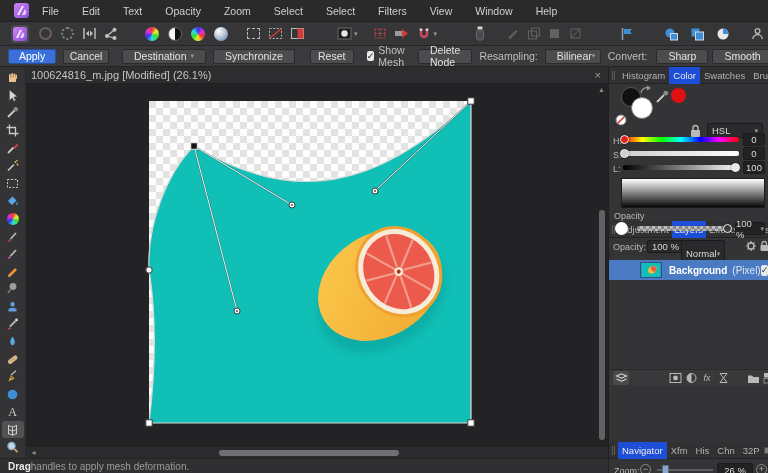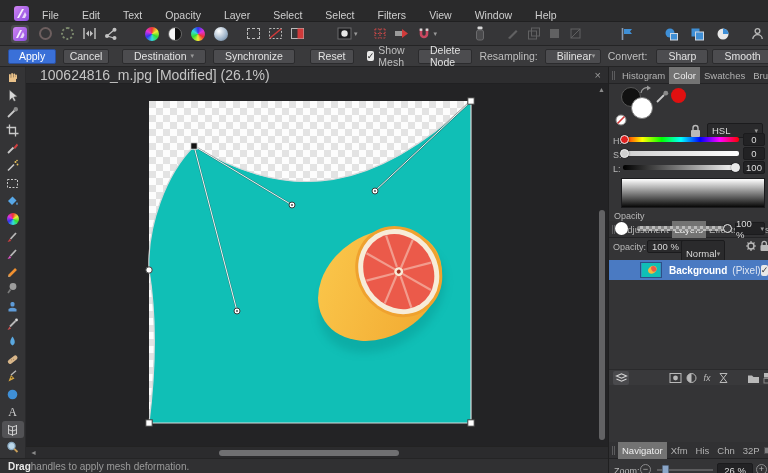--- a/index.html
+++ b/index.html
@@ -1,20 +1,20 @@
 <!DOCTYPE html>
 <html><head>
 <meta charset="utf-8">
 <style>
   *{box-sizing:border-box;margin:0;padding:0}
   body{background:#1a1a1a}
   .win{position:relative;width:768px;height:473px;background:#343436;font-family:"Liberation Sans",sans-serif;
        font-size:10.5px;color:#c9c9c9;overflow:hidden}
   
-  .menubar{position:absolute;left:0;top:0;width:768px;height:22px;background:#2a2a2b;display:flex;align-items:flex-end;border-bottom:1px solid #202021}
+  .menubar{position:absolute;left:0;top:0;width:768px;height:22px;background:#2a2a2b;display:flex;align-items:center;border-bottom:1px solid #202021}
   .applogo{width:15px;height:15px;border-radius:3px;margin-left:14px;background:linear-gradient(135deg,#d084f2,#8b4de0);position:relative;overflow:hidden;flex:0 0 auto}
   .applogo svg{position:absolute;left:0;top:0}
   .menuitem{padding:0 10px;color:#cfcfcf;margin-left:3px}
   
   .toolbar{position:absolute;left:0;top:22px;width:768px;height:24px;background:#363638;border-bottom:1px solid #242425;display:flex;align-items:center}
   .ti{width:18px;height:18px;border-radius:3px;display:flex;align-items:center;justify-content:center;flex:0 0 auto}
   .ti.sel{background:#4a4a4d}
   .circ{border-radius:50%}
   .rainbow{width:14px;height:14px;border-radius:50%;background:conic-gradient(#e33,#ee3,#3d3,#3dd,#33e,#d3d,#e33)}
   .halfbw{width:14px;height:14px;border-radius:50%;background:linear-gradient(90deg,#f5f5f5 50%,#111 50%);border:1px solid #666}
@@ -24,21 +24,21 @@
   .dim{opacity:.32}
   
   .ctxbar{position:absolute;left:0;top:46px;width:768px;height:21px;background:#3a3a3c;border-bottom:1px solid #242425;display:flex;align-items:center;padding:0 8px;gap:7px}
   .cbtn{height:15px;display:inline-flex;align-items:center;padding:0 11px;background:#4c4c4f;border:1px solid #2b2b2d;border-radius:2px;color:#e2e2e2}
   .cbtn.blue{background:#3a70d8;border-color:#2a4f9e;color:#fff}
   .clabel{color:#bfbfbf}
   .chk{width:10px;height:10px;background:#e9e9e9;border-radius:2px;color:#222;font-size:9px;line-height:10px;text-align:center;margin-right:4px}
   .cgroup{display:flex;align-items:center}
   
   .tabbar{position:absolute;left:26px;top:67px;width:582px;height:17px;background:#2d2d2f;border-bottom:1px solid #202022;display:flex;align-items:center;color:#c4c4c4}
-  .tabttl{margin-left:14px;font-size:14px}
+  .tabttl{margin-left:5px;font-size:11px}
   .tabclose{margin-left:auto;margin-right:7px;color:#9a9a9a;font-size:11px}
   
   .toolscol{position:absolute;left:0;top:67px;width:26px;height:391px;background:#343436;border-right:1px solid #2a2a2c;display:flex;flex-direction:column;align-items:center;padding-top:2px}
   .tool{width:22px;height:17.6px;display:flex;align-items:center;justify-content:center;border-radius:3px;flex:0 0 auto}
   .tool.active{background:#525255}
   
   .canvas{position:absolute;left:26px;top:84px;width:582px;height:362px;background:#232325;overflow:hidden}
   .docarea{position:absolute;left:123px;top:17px;width:322px;height:322px;
     background:repeating-conic-gradient(#fdfdfd 0% 25%,#e3e3e3 0% 50%);background-size:14px 14px}
   .docarea svg{overflow:visible;display:block}
@@ -50,21 +50,21 @@
   .hsthumb{position:absolute;left:193px;top:3px;width:180px;height:6px;border-radius:3px;background:#707072}
   
   .status{position:absolute;left:0;top:458px;width:768px;height:15px;background:#303032;border-top:1px solid #242425;display:flex;align-items:center;padding-left:8px;font-size:10px}
   .status b{color:#e8e8e8;font-weight:bold}
   .status span.rest{color:#9a9a9a}
   
   .rpanel{position:absolute;left:608px;top:67px;width:160px;height:406px;background:#343436;border-left:1px solid #1f1f20;z-index:5}
   .ptabs{height:17px;display:flex;align-items:center;background:#313133;border-bottom:1px solid #232325;font-size:9.5px}
   .grip{width:3px;height:9px;border-left:1px solid #5c5c5e;border-right:1px solid #5c5c5e;margin:0 3px 0 3px;flex:0 0 auto}
   .ptab{padding:3px 4px;color:#b2b2b2;white-space:nowrap}
-  .ptab.active{background:#737373;color:#ededed}
+  .ptab.active{background:#1d4ed8;color:#ededed}
   .pmenu{margin-left:auto;margin-right:4px;width:9px;height:7px;background:#7e7e80;border:1px solid #4a4a4c;flex:0 0 auto}
   .sect{position:relative}
   .vbox{position:absolute;background:#222224;border:1px solid #1b1b1d;border-radius:2px;color:#ddd;font-size:9.5px;display:flex;align-items:center;justify-content:center}
   .slider{position:absolute;height:5px;border-radius:2px}
   .knob{position:absolute;width:9px;height:9px;border-radius:50%;border:1.5px solid #f0f0f0;box-shadow:0 0 2px rgba(0,0,0,.6)}
   .slbl{position:absolute;color:#b9b9b9;font-size:9px}
   .pselect{position:absolute;background:#2a2a2c;border:1px solid #1b1b1d;border-radius:2px;color:#d8d8d8;font-size:9.5px;display:flex;align-items:center;padding:0 4px}
   .pselect .ddarr{margin-left:auto}
   .layerrow{position:absolute;left:0;top:119px;width:160px;height:20px;background:#4a7ac2;display:flex;align-items:center}
   .lthumb{width:22px;height:16px;margin-left:31px;border:1px solid #2d4f86;flex:0 0 auto}
@@ -84,21 +84,21 @@
     <div class="applogo">
       <svg width="15" height="15">
           <polygon points="3,12 8,3 10,3 5,12" fill="#fff" opacity=".9"></polygon>
           <polygon points="8,12 11,6 12.5,9 11,12" fill="#fff" opacity=".75"></polygon>
         </svg>
     </div>
     <div class="menuitem">File</div>
     <div class="menuitem">Edit</div>
     <div class="menuitem">Text</div>
     <div class="menuitem">Opacity</div>
-    <div class="menuitem">Layer</div>
+    <div class="menuitem">Zoom</div>
     <div class="menuitem">Select</div>
     <div class="menuitem">Select</div>
     <div class="menuitem">Filters</div>
     <div class="menuitem">View</div>
     <div class="menuitem">Window</div>
     <div class="menuitem">Help</div>
   </div>
 
   <div class="toolbar">
     <div class="ti sel" style="margin-left:11px" title="app-logo">

